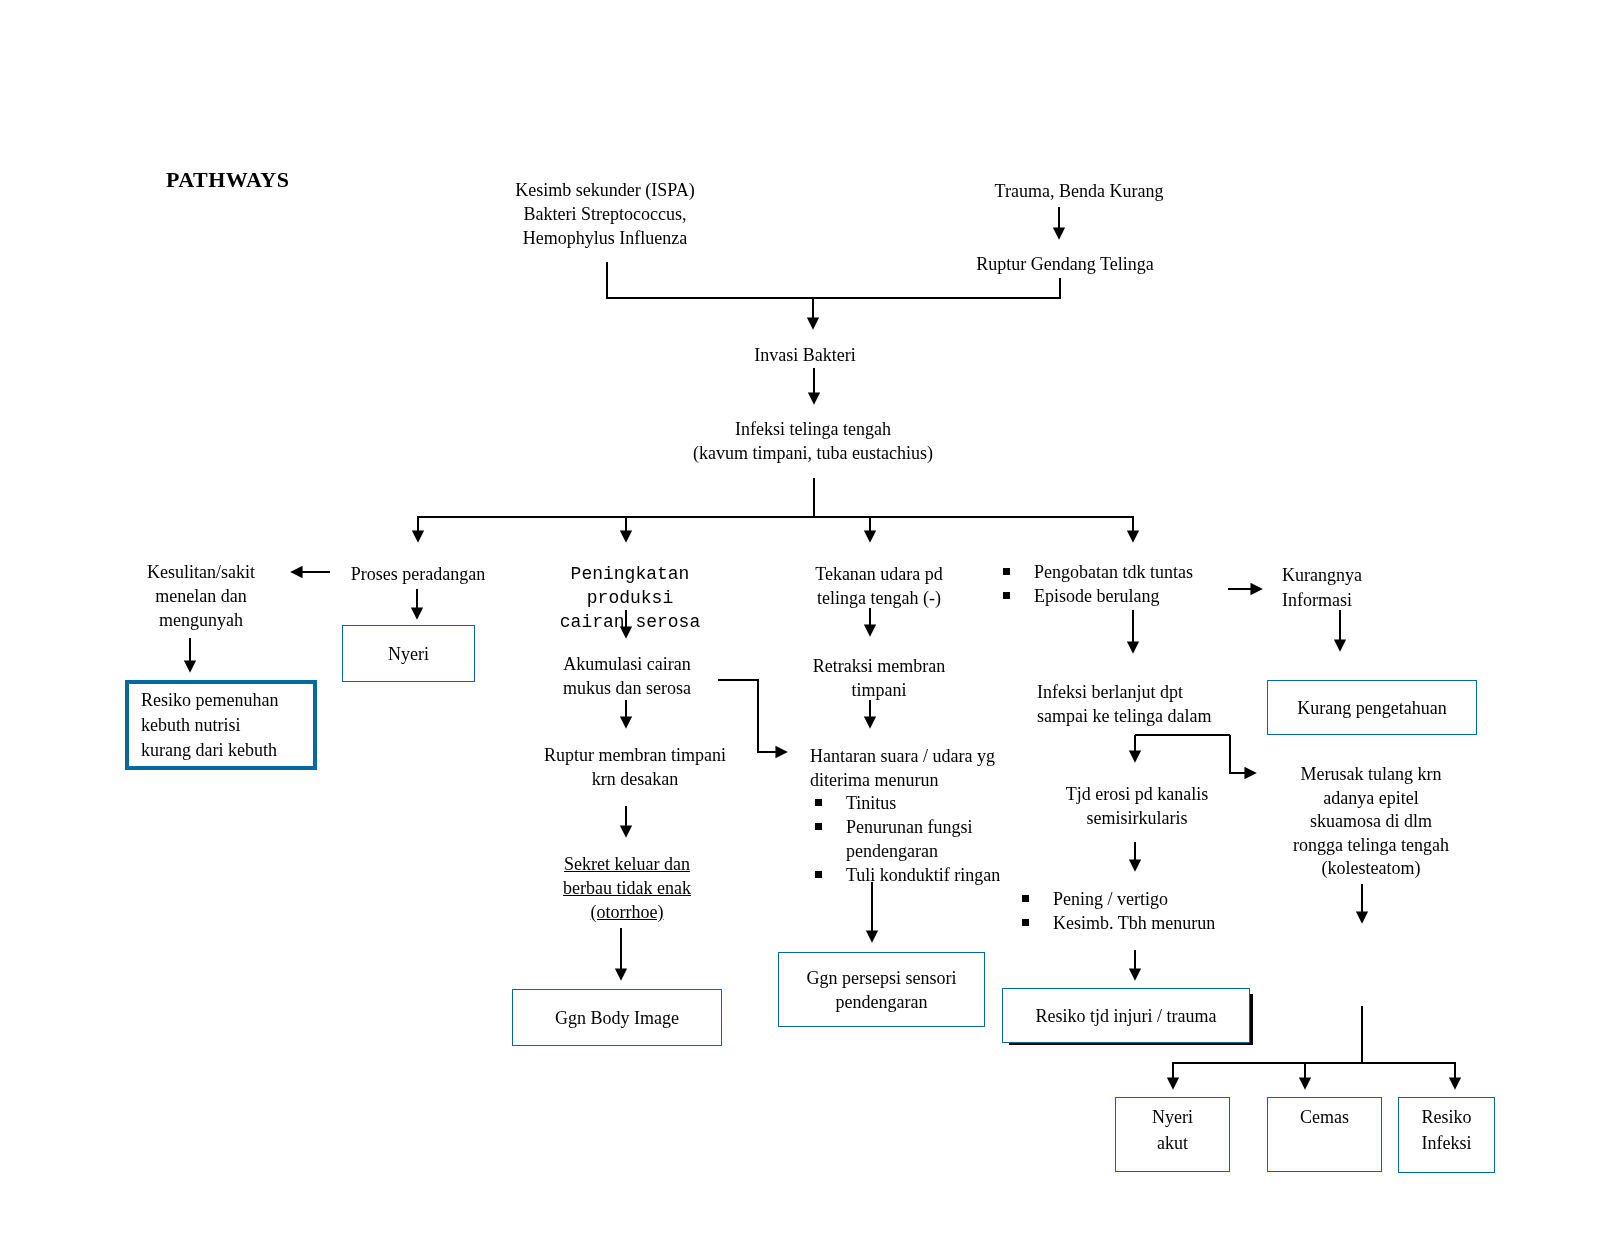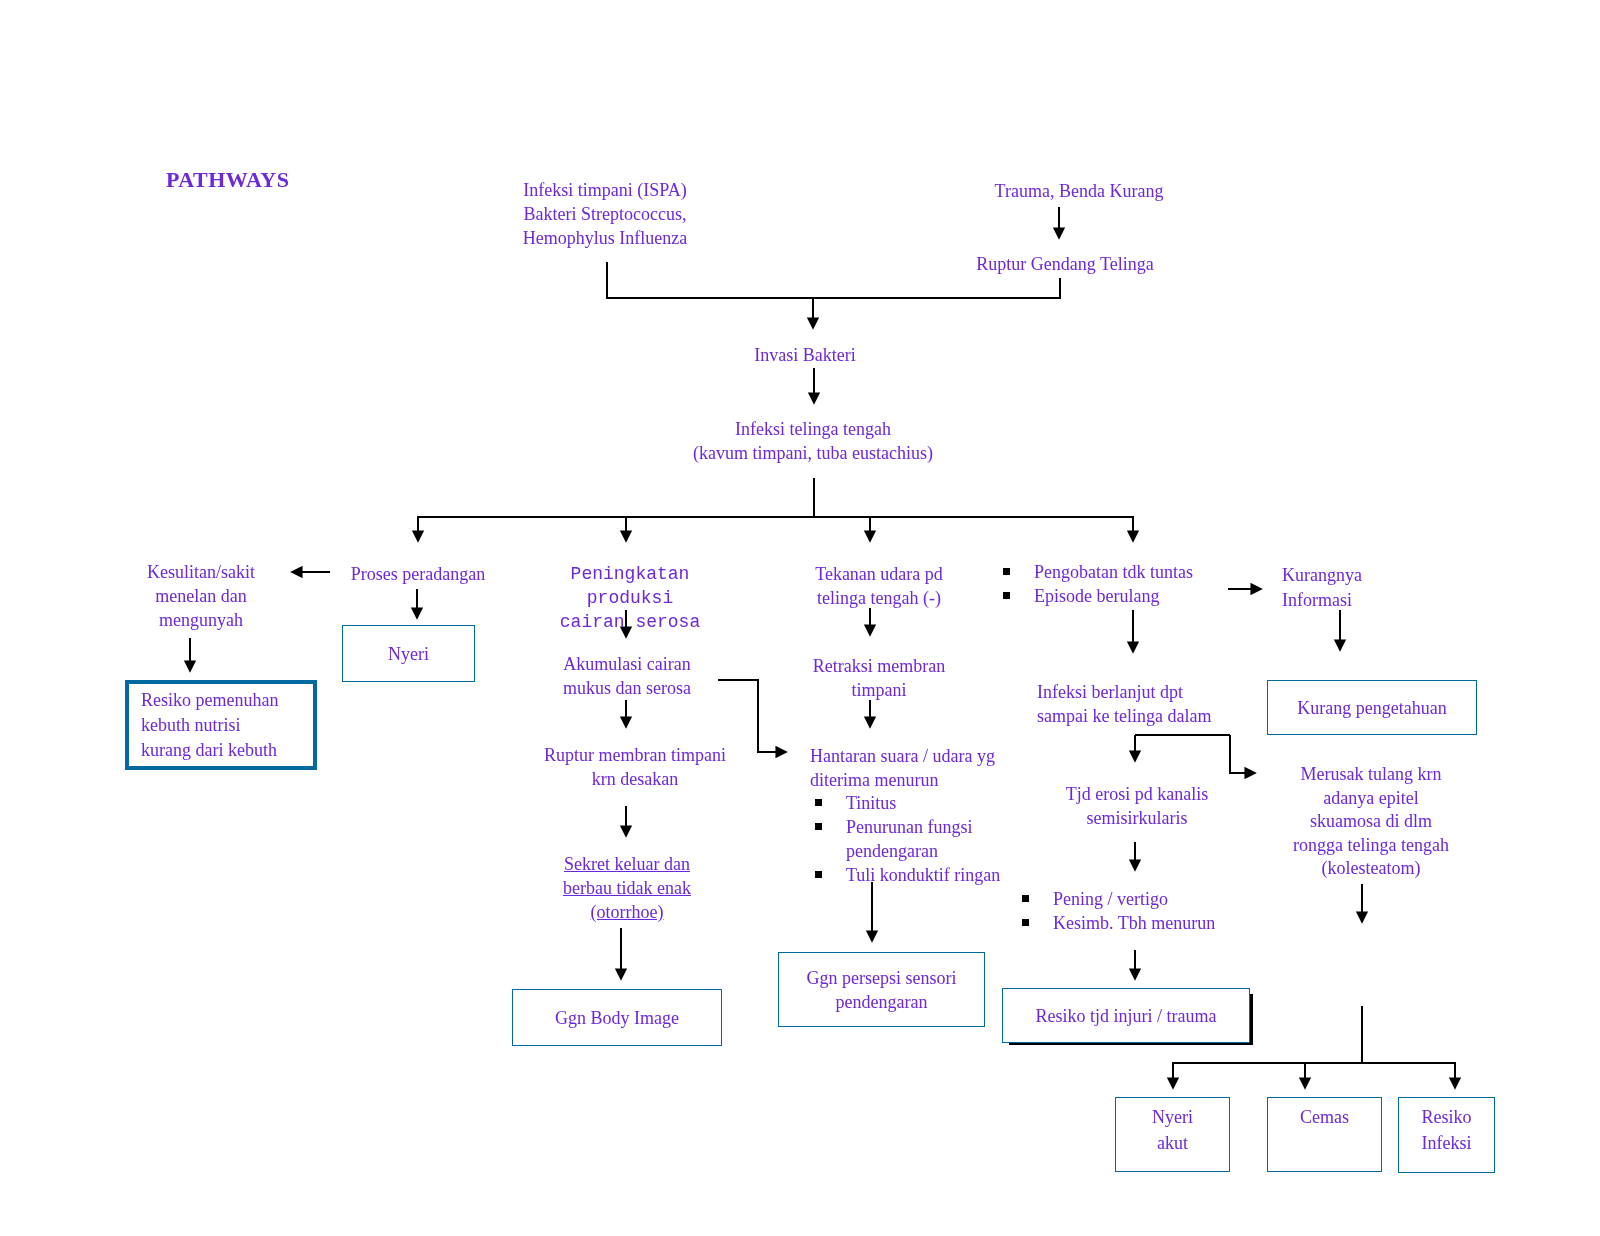--- a/index.html
+++ b/index.html
@@ -1,17 +1,17 @@
 <!DOCTYPE html>
 <html><head>
 <meta charset="utf-8">
 <style>
   html,body{margin:0;padding:0;background:#ffffff;}
   .page{position:relative;width:1600px;height:1236px;background:#ffffff;overflow:hidden;
-        font-family:"Liberation Serif","DejaVu Serif",serif;color:#6d28d9;}
+        font-family:"Liberation Serif","DejaVu Serif",serif;color:#000000;}
   .wires{position:absolute;left:0;top:0;width:1600px;height:1236px;}
   .wires line,.wires path{stroke:#000;stroke-width:2;fill:none;}
   .wires .ah{fill:#000;stroke:none;}
   .n{position:absolute;font-size:18px;line-height:24px;text-align:center;white-space:pre-line;}
   .left{text-align:left;}
   .title{font-weight:bold;font-size:22px;letter-spacing:.5px;}
   .box{position:absolute;border:1px solid #0369a1;box-sizing:border-box;display:flex;
        align-items:center;justify-content:center;font-size:18px;line-height:24px;
        text-align:center;white-space:pre-line;}
   .box.thick{border-width:4px;}
@@ -69,21 +69,21 @@
     <line x1="1362" y1="884" x2="1362" y2="922" marker-end="url(#ah)"></line>
     <line x1="1362" y1="1006" x2="1362" y2="1063"></line>
     <line x1="1173" y1="1063" x2="1455" y2="1063"></line>
     <line x1="1173" y1="1062" x2="1173" y2="1088" marker-end="url(#ah)"></line>
     <line x1="1305" y1="1062" x2="1305" y2="1088" marker-end="url(#ah)"></line>
     <line x1="1455" y1="1062" x2="1455" y2="1088" marker-end="url(#ah)"></line>
   </svg>
 
   <div class="n title" style="left:166px;top:168px;">PATHWAYS</div>
 
-  <div class="n" style="left:455px;top:178px;width:300px;">Infeksi timpani (ISPA)
+  <div class="n" style="left:455px;top:178px;width:300px;">Kesimb sekunder (ISPA)
 Bakteri Streptococcus,
 Hemophylus Influenza</div>
   <div class="n" style="left:949px;top:179px;width:260px;">Trauma, Benda Kurang</div>
   <div class="n" style="left:915px;top:252px;width:300px;">Ruptur Gendang Telinga</div>
   <div class="n" style="left:705px;top:343px;width:200px;">Invasi Bakteri</div>
   <div class="n" style="left:653px;top:417px;width:320px;">Infeksi telinga tengah
 (kavum timpani, tuba eustachius)</div>
 
   <div class="n" style="left:120px;top:560px;width:162px;">Kesulitan/sakit
 menelan dan

